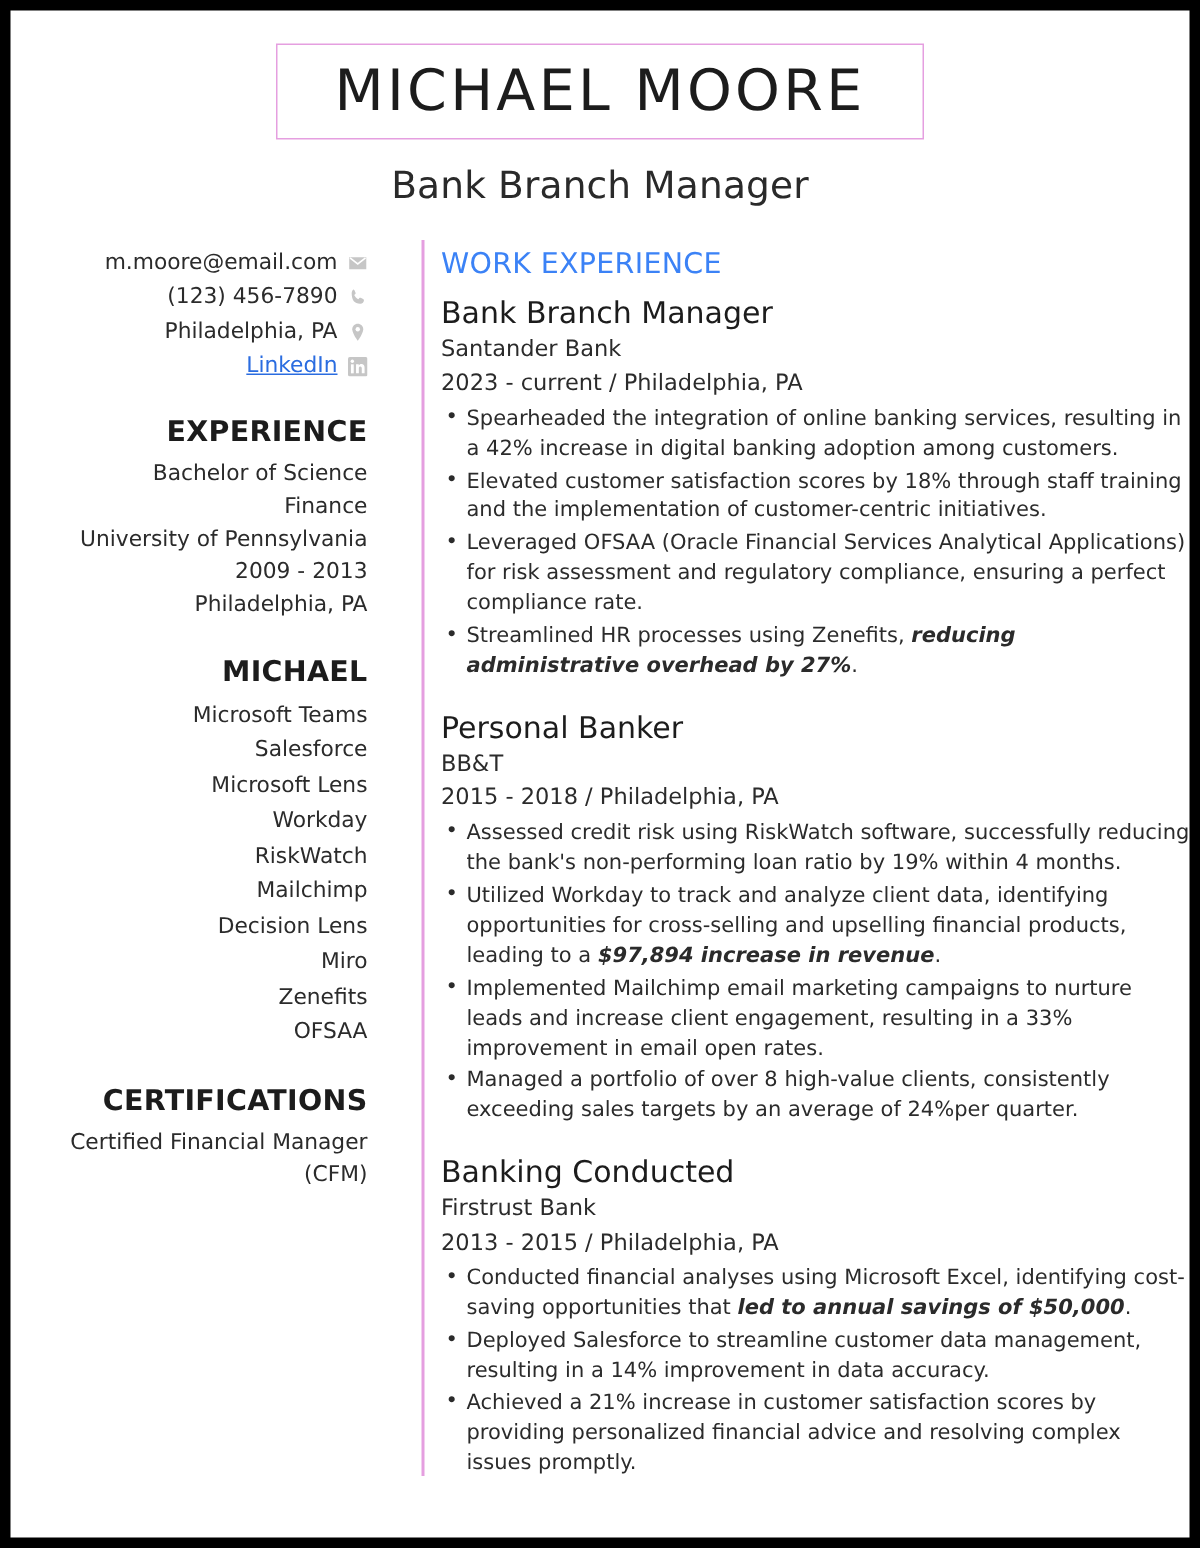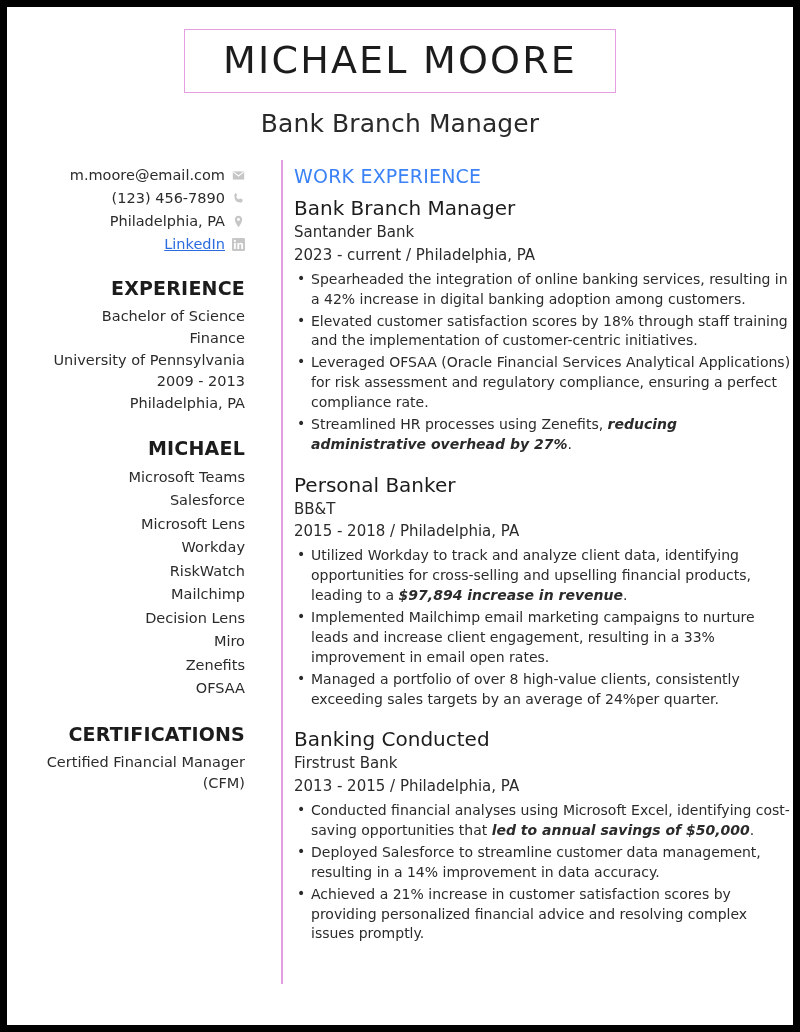--- a/index.html
+++ b/index.html
@@ -297,20 +297,21 @@
               <li><span>Elevated customer satisfaction scores by 18% through staff training and the implementation of customer-centric initiatives.</span></li>
               <li><span>Leveraged OFSAA (Oracle Financial Services Analytical Applications) for risk assessment and regulatory compliance, ensuring a perfect compliance rate.</span></li>
               <li><span>Streamlined HR processes using Zenefits, </span><span class="emph">reducing administrative overhead by 27%</span><span>.</span></li>
             </ul>
           </div>
           <div class="job">
             <div class="job-role">Personal Banker</div>
             <div class="job-company">BB&amp;T</div>
             <div class="job-meta">2015 - 2018  /  Philadelphia, PA</div>
             <ul class="bullets">
+              <li><span>Assessed credit risk using RiskWatch software, successfully reducing the bank's non-performing loan ratio by 19% within 4 months.</span></li>
               <li><span>Utilized Workday to track and analyze client data, identifying opportunities for cross-selling and upselling financial products, leading to a </span><span class="emph">$97,894 increase in revenue</span><span>.</span></li>
               <li><span>Implemented Mailchimp email marketing campaigns to nurture leads and increase client engagement, resulting in a 33% improvement in email open rates.</span></li>
               <li><span>Managed a portfolio of over 8 high-value clients, consistently exceeding sales targets by an average of 24%per quarter.</span></li>
             </ul>
           </div>
           <div class="job">
             <div class="job-role">Banking Conducted</div>
             <div class="job-company">Firstrust Bank</div>
             <div class="job-meta">2013 - 2015  /  Philadelphia, PA</div>
             <ul class="bullets">

